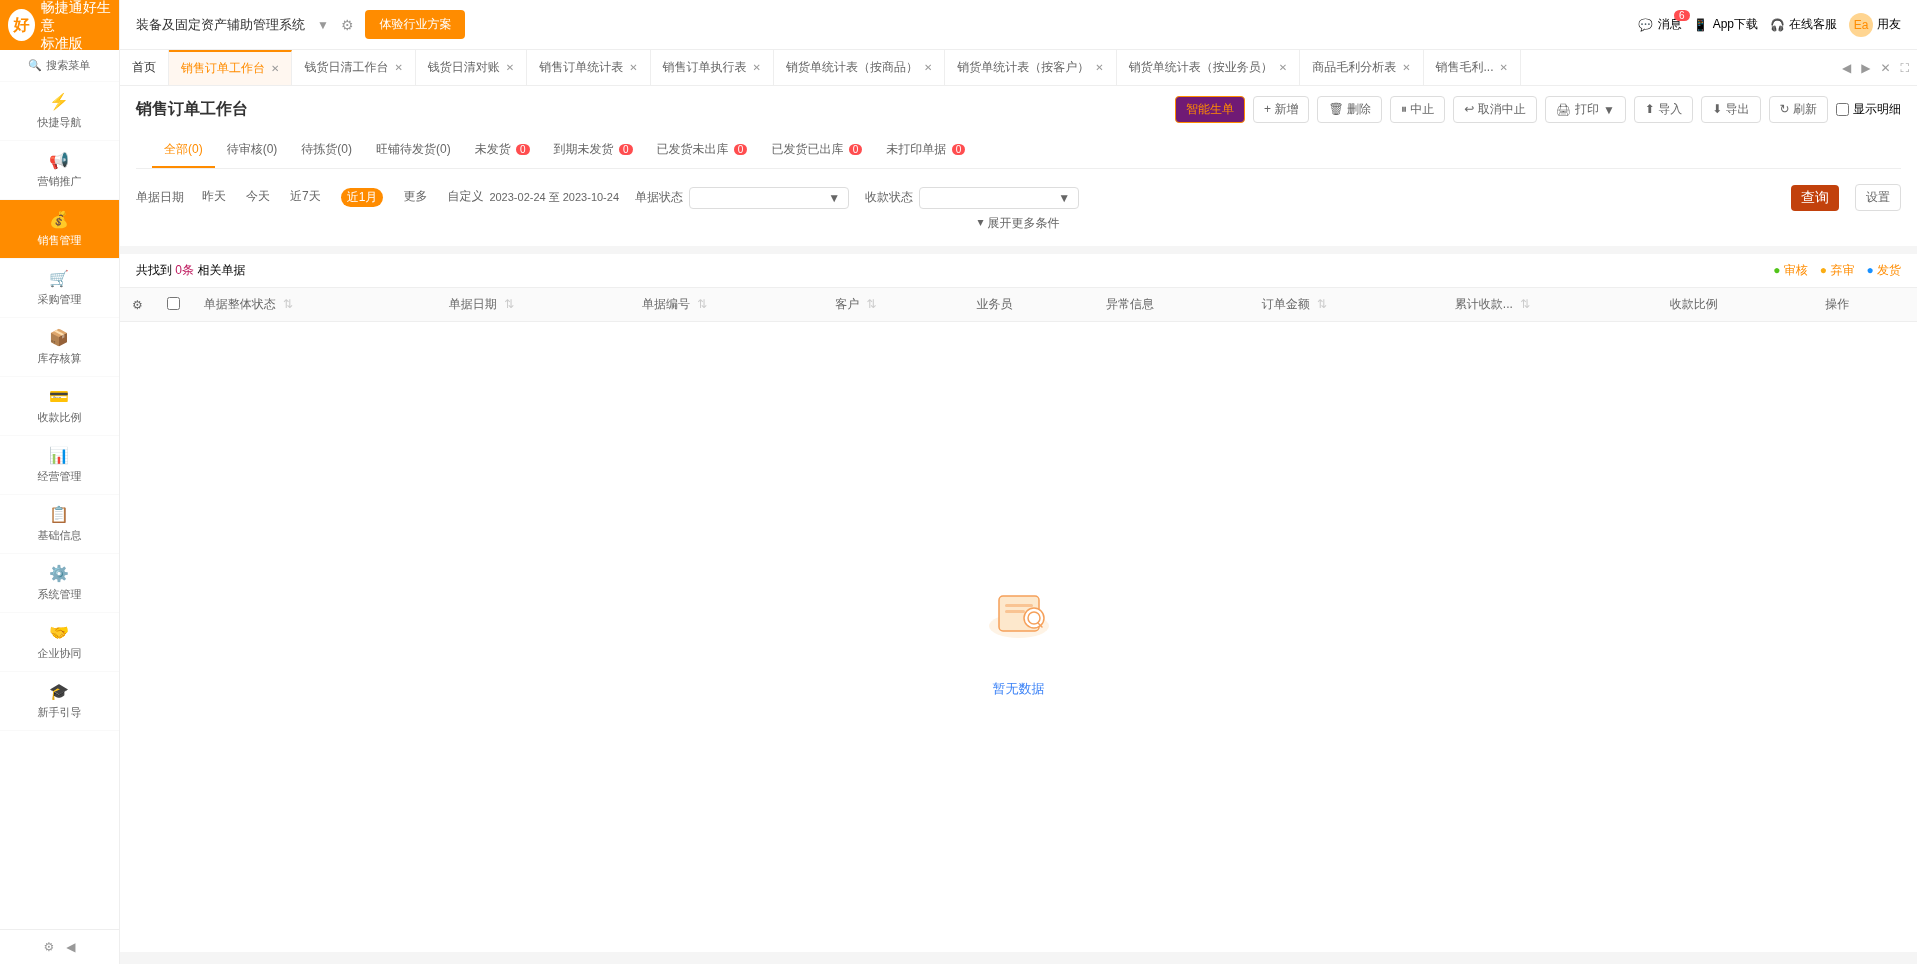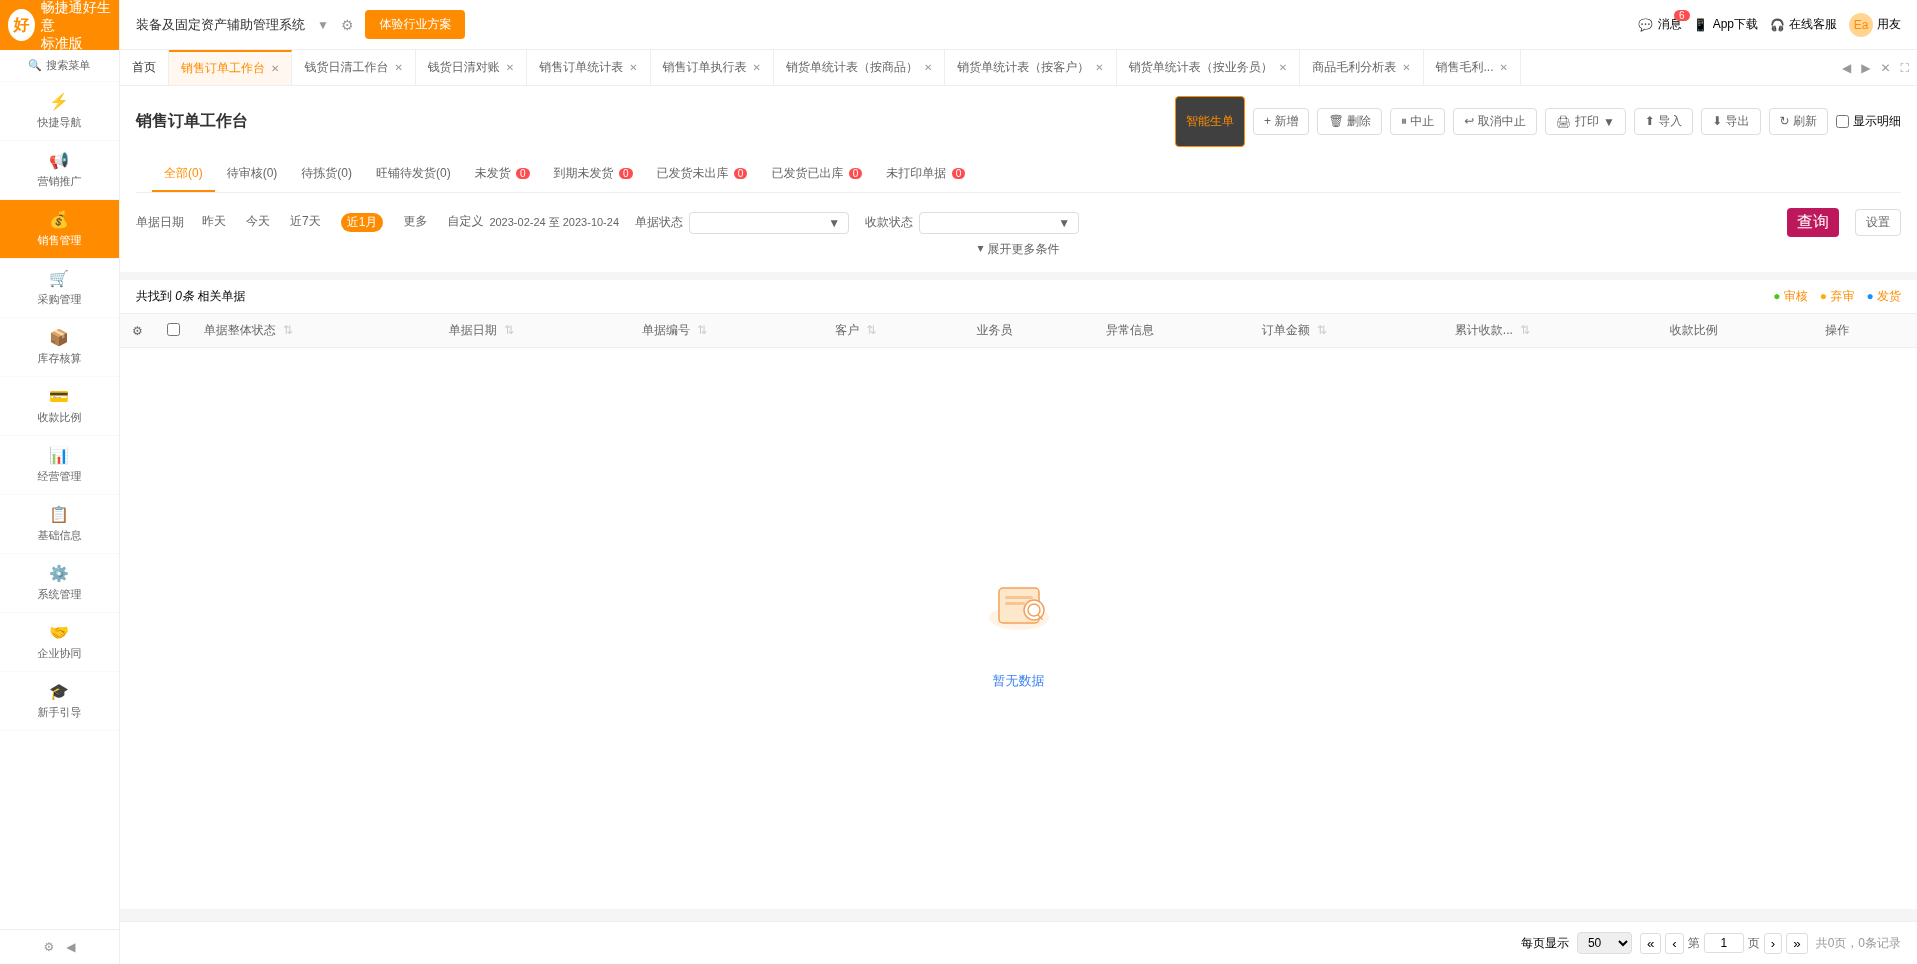--- a/index.html
+++ b/index.html
@@ -28,23 +28,23 @@
     
     .tabs-bar { background: #fff; border-bottom: 1px solid #eee; display: flex; align-items: center; overflow: hidden; height: 36px; }
     .tab { padding: 0 12px; height: 36px; display: flex; align-items: center; gap: 6px; cursor: pointer; font-size: 12px; color: #666; border-right: 1px solid #eee; white-space: nowrap; flex-shrink: 0; }
     .tab.active { background: #fff7f0; color: #ff8c00; border-top: 2px solid #ff8c00; }
     .tab.home { color: #333; }
     .tab-close { color: #999; font-size: 10px; cursor: pointer; }
     .tabs-nav { display: flex; align-items: center; padding: 0 4px; gap: 2px; margin-left: auto; }
     .tabs-nav-btn { cursor: pointer; color: #999; padding: 2px 4px; }
     .page-title { font-size: 16px; font-weight: bold; color: #333; }
     .page-actions { display: flex; align-items: center; gap: 8px; }
-    .btn-smart { background: #404040; border: 1px solid #ff8c00; color: #ff8c00; padding: 16px 10px; border-radius: 4px; cursor: pointer; font-size: 12px; display: flex; align-items: center; gap: 4px; text-align: right; }
+    .btn-smart { background: #701a75; border: 1px solid #ff8c00; color: #ff8c00; padding: 4px 10px; border-radius: 4px; cursor: pointer; font-size: 12px; display: flex; align-items: center; gap: 4px; text-align: right; }
     .btn-action { background: #fff; border: 1px solid #ddd; color: #666; padding: 4px 10px; border-radius: 4px; cursor: pointer; font-size: 12px; display: flex; align-items: center; gap: 4px; }
-    .btn-primary { background: #be185d; color: #fff; border: none; padding: 4px 10px; border-radius: 4px; cursor: pointer; font-size: 16px; }
+    .btn-primary { background: #c2410c; color: #fff; border: none; padding: 4px 10px; border-radius: 4px; cursor: pointer; font-size: 14px; }
 
     
     .sub-tabs { background: #fff; border-bottom: 1px solid #eee; display: flex; padding: 0 16px; gap: 0; margin-bottom: 5px; }
     .sub-tab { padding: 8px 12px; cursor: pointer; font-size: 12px; color: #666; border-bottom: 2px solid transparent; white-space: nowrap; }
     .sub-tab.active { color: #ff8c00; border-bottom: 2px solid #ff8c00; }
     .sub-tab .count-badge { background: #ff4d4f; color: #fff; border-radius: 10px; font-size: 10px; padding: 0 4px; margin-left: 2px; }
 
     
     .filter-area { background: #fff; padding: 10px 16px; margin-bottom: 8px; }
     .filter-row { display: flex; align-items: center; gap: 16px; flex-wrap: wrap; }
@@ -303,21 +303,21 @@
       <div class="expand-row">
         <span>▾</span>
         <span>展开更多条件</span>
       </div>
     </div>
 
     <div class="table-area">
       <div class="table-toolbar">
         <div>
           <span>共找到</span>
-          <span style="color:#000000;font-style:italic;">0条</span>
+          <span style="color:#be185d;">0条</span>
           <span>相关单据</span>
         </div>
         <div class="table-right-actions">
           <span class="action-link">
             <span style="color:#52c41a;">●</span>
             <span>审核</span>
           </span>
           <span class="action-link">
             <span style="color:#faad14;">●</span>
             <span>弃审</span>
@@ -365,34 +365,16 @@
             </svg>
           </div>
           <div class="empty-text">暂无数据</div>
         </div>
       </div>
 
       <div class="scrollbar-area" style="height:12px; background:#f5f5f5; overflow-x:scroll;">
         <div class="scrollbar-inner"></div>
       </div>
 
-      <div class="pagination">
-        <span>每页显示</span>
-        <select class="page-size-select">
-          <option>50</option>
-          <option>100</option>
-          <option>200</option>
-        </select>
-        <div class="page-nav">
-          <button class="page-nav-btn">«</button>
-          <button class="page-nav-btn">‹</button>
-          <span>第</span>
-          <input class="page-input" type="text" value="1" style="">
-          <span>页</span>
-          <button class="page-nav-btn">›</button>
-          <button class="page-nav-btn">»</button>
-        </div>
-        <span class="page-info">共0页，0条记录</span>
-      </div>
     </div>
 
   </div>
 </div>
 
 </body></html>

